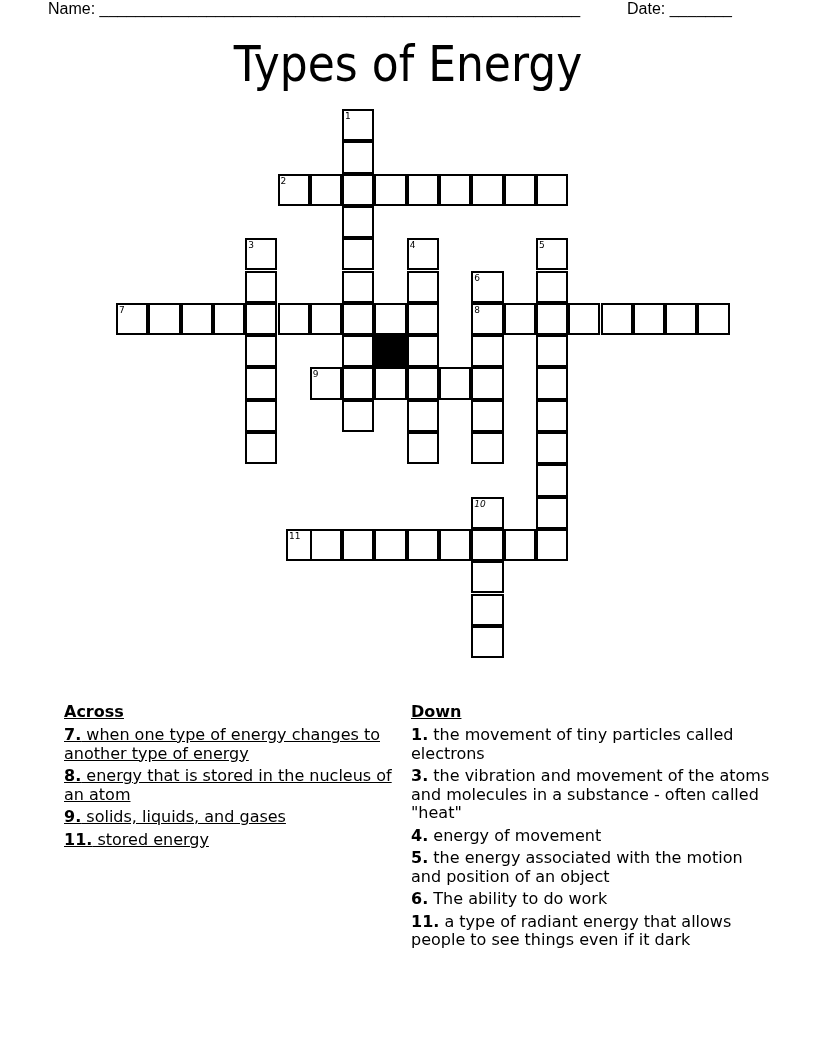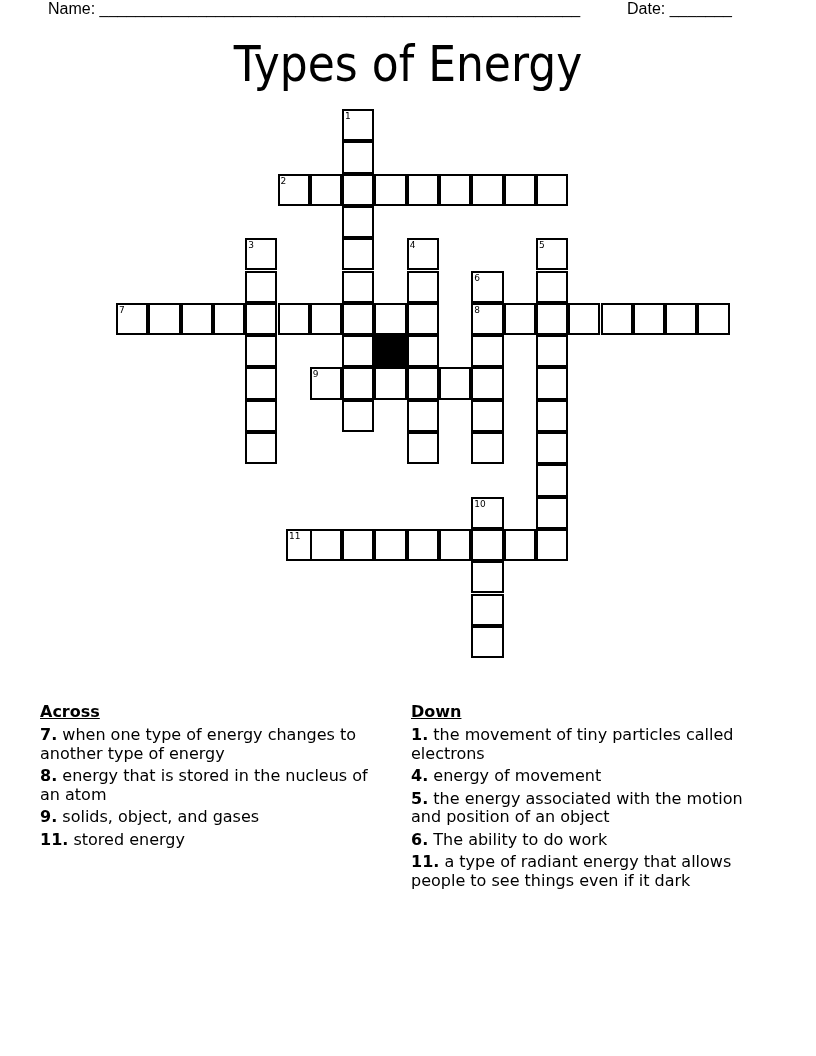--- a/index.html
+++ b/index.html
@@ -5,21 +5,21 @@
   html, body { margin:0; padding:0; background:#fff; }
   body { width:816px; height:1056px; position:relative; overflow:hidden; font-family:"DejaVu Sans", sans-serif; color:#000; }
   .header-line { position:absolute; top:0; left:48px; font-family:"Liberation Sans", sans-serif; font-size:16px; line-height:18px; white-space:pre; }
   .date-line { position:absolute; top:0; left:627px; font-family:"Liberation Sans", sans-serif; font-size:16px; line-height:18px; white-space:pre; }
   .title { position:absolute; top:32px; left:0; width:816px; text-align:center; font-family:"DejaVu Sans", sans-serif; font-size:50px; line-height:64px; transform:scaleX(0.88); }
   .grid { position:absolute; left:0; top:0; width:816px; height:700px; }
   .cell { position:absolute; width:32.3px; height:32.3px; box-sizing:border-box; border:2px solid #000; background:#fff; margin-left:-1px; margin-top:-1px; }
   .cell.black { background:#000; }
   .cell .num { position:absolute; top:0px; left:1px; font-size:9px; line-height:10px; font-family:"DejaVu Sans", sans-serif; }
   .clues { position:absolute; top:702px; font-family:"DejaVu Sans", sans-serif; font-size:16px; line-height:18.5px; }
-  .clues.across { left:40px; width:350px; }
+  .clues.across { left:64px; width:350px;text-decoration:underline; }
   .clues.down { left:411px; width:360px; }
   .clues h3 { margin:0 0 4px 0; font-size:16px; font-weight:bold; text-decoration:underline; line-height:20px; }
   .clue { margin-bottom:4px; }
   .clue b { font-weight:bold; }
 </style>
 </head>
 <body>
 
 <div class="header-line">Name: ______________________________________________________</div>
 <div class="date-line">Date: _______</div>
@@ -101,21 +101,21 @@
     <div class="cell" style="left: 569.2px; top: 303.8px;"></div>
     <div class="cell" style="left: 601.5px; top: 303.8px;"></div>
     <div class="cell" style="left: 633.8px; top: 303.8px;"></div>
     <div class="cell" style="left: 666.1px; top: 303.8px;"></div>
     <div class="cell" style="left: 698.4px; top: 303.8px;"></div>
     <div class="cell" style="left: 310.8px; top: 368.4px;">
       <span class="num">9</span>
     </div>
     <div class="cell" style="left: 375.4px; top: 368.4px;"></div>
     <div class="cell" style="left: 440px; top: 368.4px;"></div>
-    <div class="cell" style="left: 472.3px; top: 497.6px;">
+    <div class="cell" style="left: 472.3px; top: 497.6px; font-style: italic;">
       <span class="num">10</span>
     </div>
     <div class="cell" style="left: 472.3px; top: 529.9px;"></div>
     <div class="cell" style="left: 472.3px; top: 562.2px;"></div>
     <div class="cell" style="left: 472.3px; top: 594.5px;"></div>
     <div class="cell" style="left: 472.3px; top: 626.8px;"></div>
     <div class="cell" style="left: 287px; top: 529.9px;">
       <span class="num">11</span>
     </div>
     <div class="cell" style="left: 310.8px; top: 529.9px;"></div>
@@ -125,26 +125,27 @@
     <div class="cell" style="left: 440px; top: 529.9px;"></div>
     <div class="cell" style="left: 504.6px; top: 529.9px;"></div>
     <div class="cell black" style="left: 375.4px; top: 336.1px;"></div>
   </div>
 
 <div class="clues across">
   <h3>Across</h3>
   <div id="across-list">
       <div class="clue"><b>7.</b><span> when one type of energy changes to another type of energy</span></div>
       <div class="clue"><b>8.</b><span> energy that is stored in the nucleus of an atom</span></div>
-      <div class="clue"><b>9.</b><span> solids, object, and gases</span></div>
+      <div class="clue"><b>9.</b><span> solids, liquids, and gases</span></div>
       <div class="clue"><b>11.</b><span> stored energy</span></div>
     </div>
 </div>
 <div class="clues down">
   <h3>Down</h3>
   <div id="down-list">
       <div class="clue"><b>1.</b><span> the movement of tiny particles called electrons</span></div>
+      <div class="clue"><b>3.</b><span> the vibration and movement of the atoms and molecules in a substance - often called "heat"</span></div>
       <div class="clue"><b>4.</b><span> energy of movement</span></div>
       <div class="clue"><b>5.</b><span> the energy associated with the motion and position of an object</span></div>
       <div class="clue"><b>6.</b><span> The ability to do work</span></div>
       <div class="clue"><b>11.</b><span> a type of radiant energy that allows people to see things even if it dark</span></div>
     </div>
 </div>
 
 </body></html>

